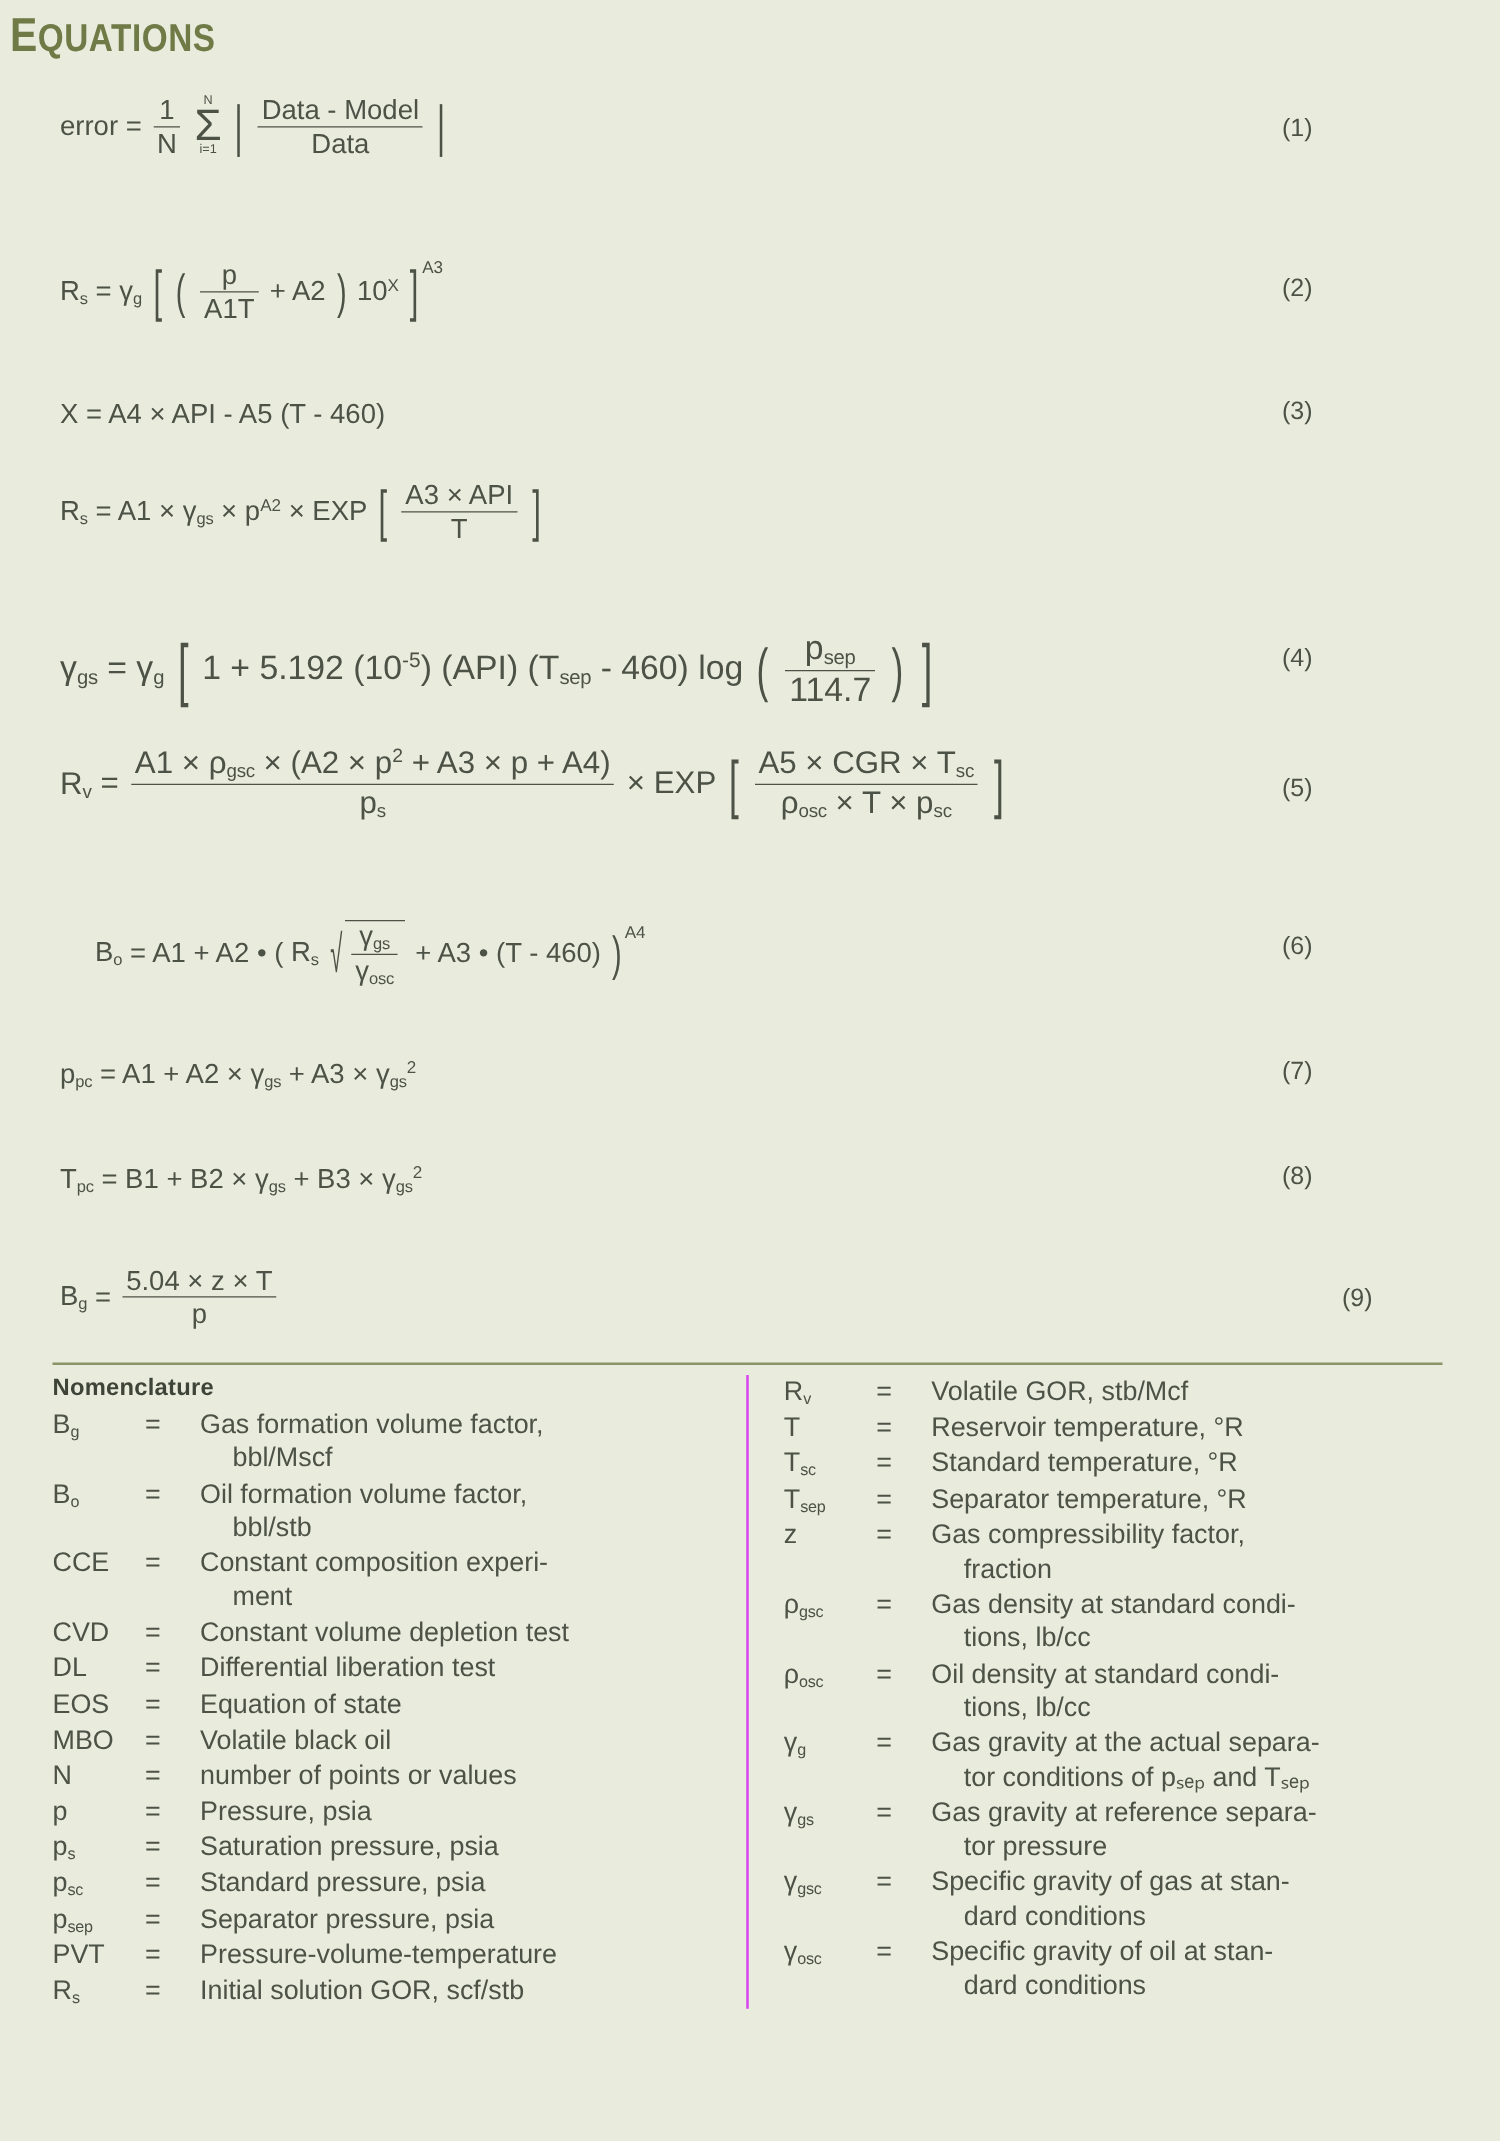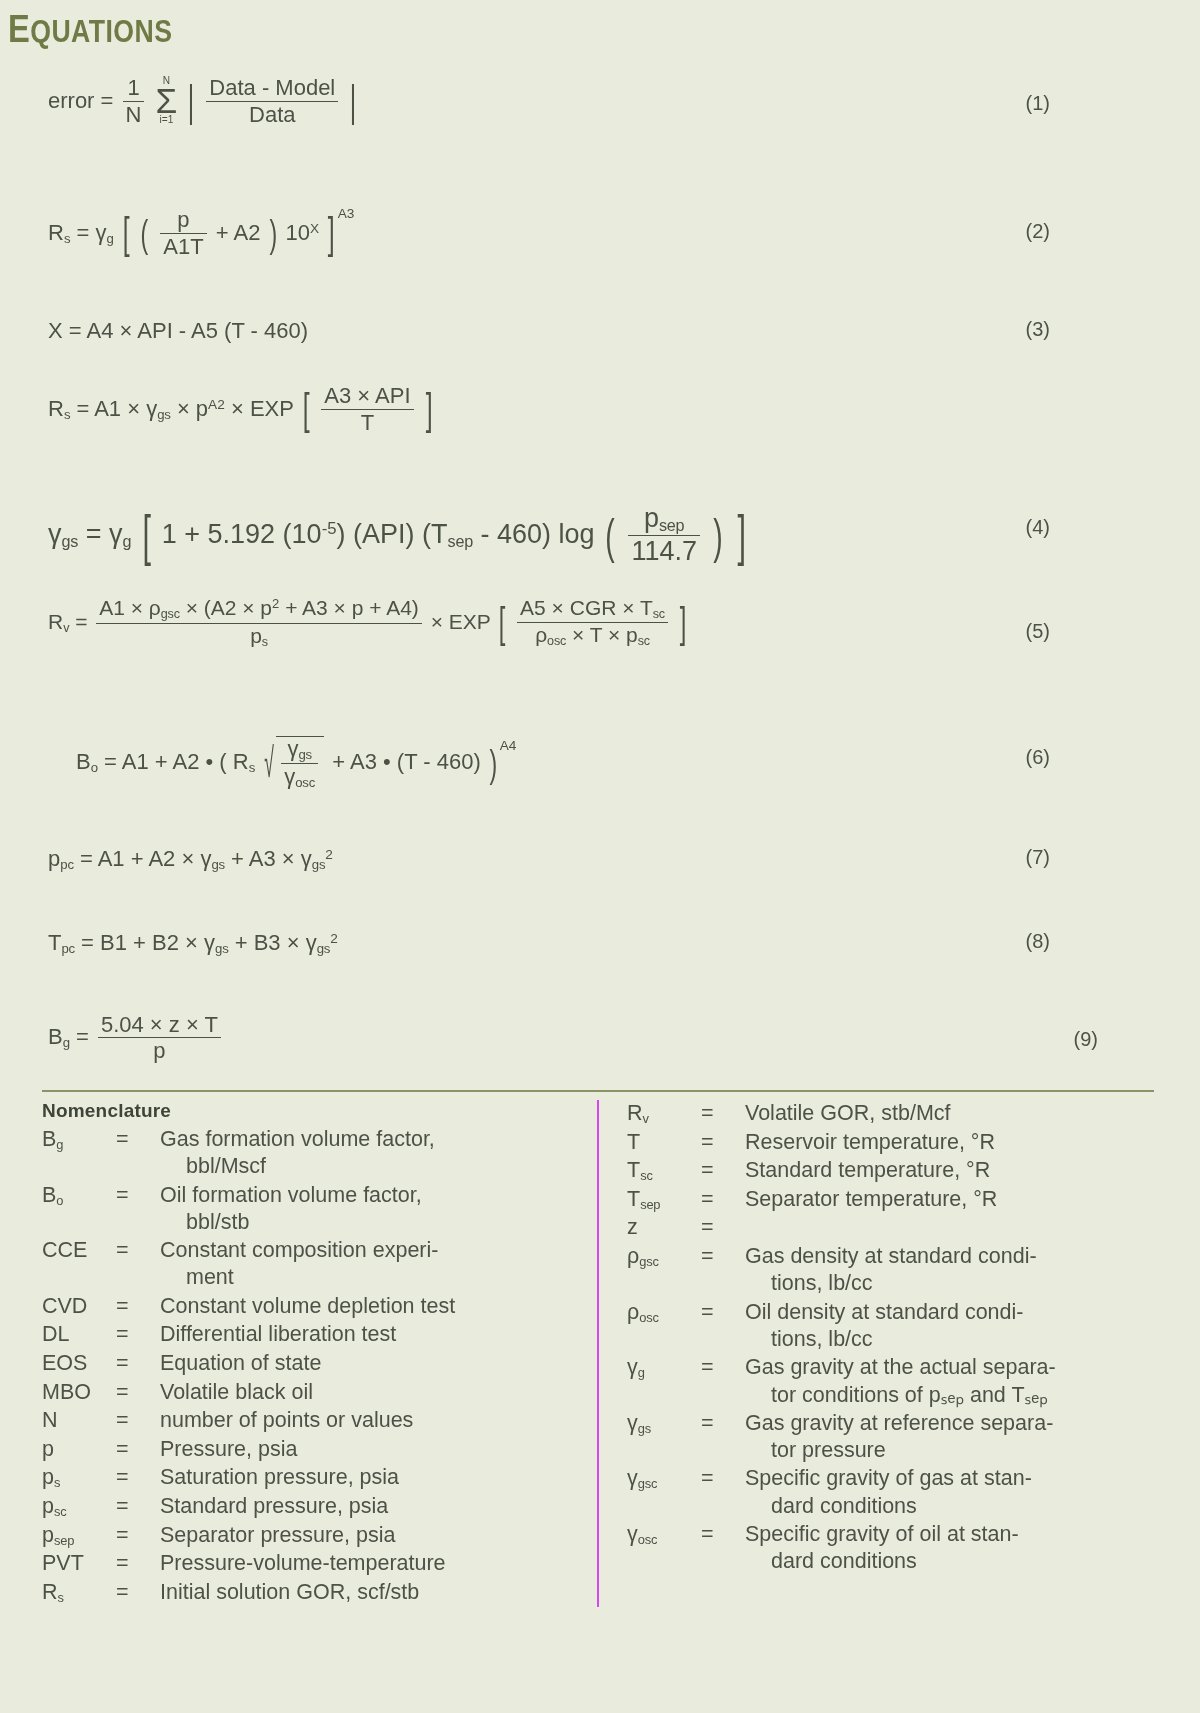--- a/index.html
+++ b/index.html
@@ -291,21 +291,21 @@
           <span class="num"><span>p</span><sub>sep</sub></span>
           <span class="den">114.7</span>
         </span>
         <span class="medbrk">)</span>
         <span class="bigbrk">]</span>
       </div>
       <div class="eq-num" style="top:38px;">(4)</div>
     </div>
 
     <div class="eq-row" style="height:118px;">
-      <div class="eq-body" style="top:8px; font-size:21px;">
+      <div class="eq-body" style="top:8px; font-size:25px;">
         <span><span>R</span><sub>v</sub></span>
         <span>=</span>
         <span class="frac">
           <span class="num"><span>A1 × ρ</span><sub>gsc</sub><span> × (A2 × p</span><sup>2</sup><span> + A3 × p + A4)</span></span>
           <span class="den"><span>p</span><sub>s</sub></span>
         </span>
         <span>×</span>
         <span>EXP</span>
         <span class="bigbrk">[</span>
         <span class="frac">
@@ -487,20 +487,21 @@
 
         <div class="nom-item">
           <span class="nom-sym"><span>T</span><sub>sep</sub></span>
           <span class="nom-eq">=</span>
           <span class="nom-def">Separator temperature, °R</span>
         </div>
 
         <div class="nom-item">
           <span class="nom-sym"><span>z</span><sub></sub></span>
           <span class="nom-eq">=</span>
+          <span class="nom-def"><span>Gas compressibility factor,</span><span class="cont">fraction</span></span>
         </div>
 
         <div class="nom-item">
           <span class="nom-sym"><span>ρ</span><sub>gsc</sub></span>
           <span class="nom-eq">=</span>
           <span class="nom-def"><span>Gas density at standard condi-</span><span class="cont">tions, lb/cc</span></span>
         </div>
 
         <div class="nom-item">
           <span class="nom-sym"><span>ρ</span><sub>osc</sub></span>

